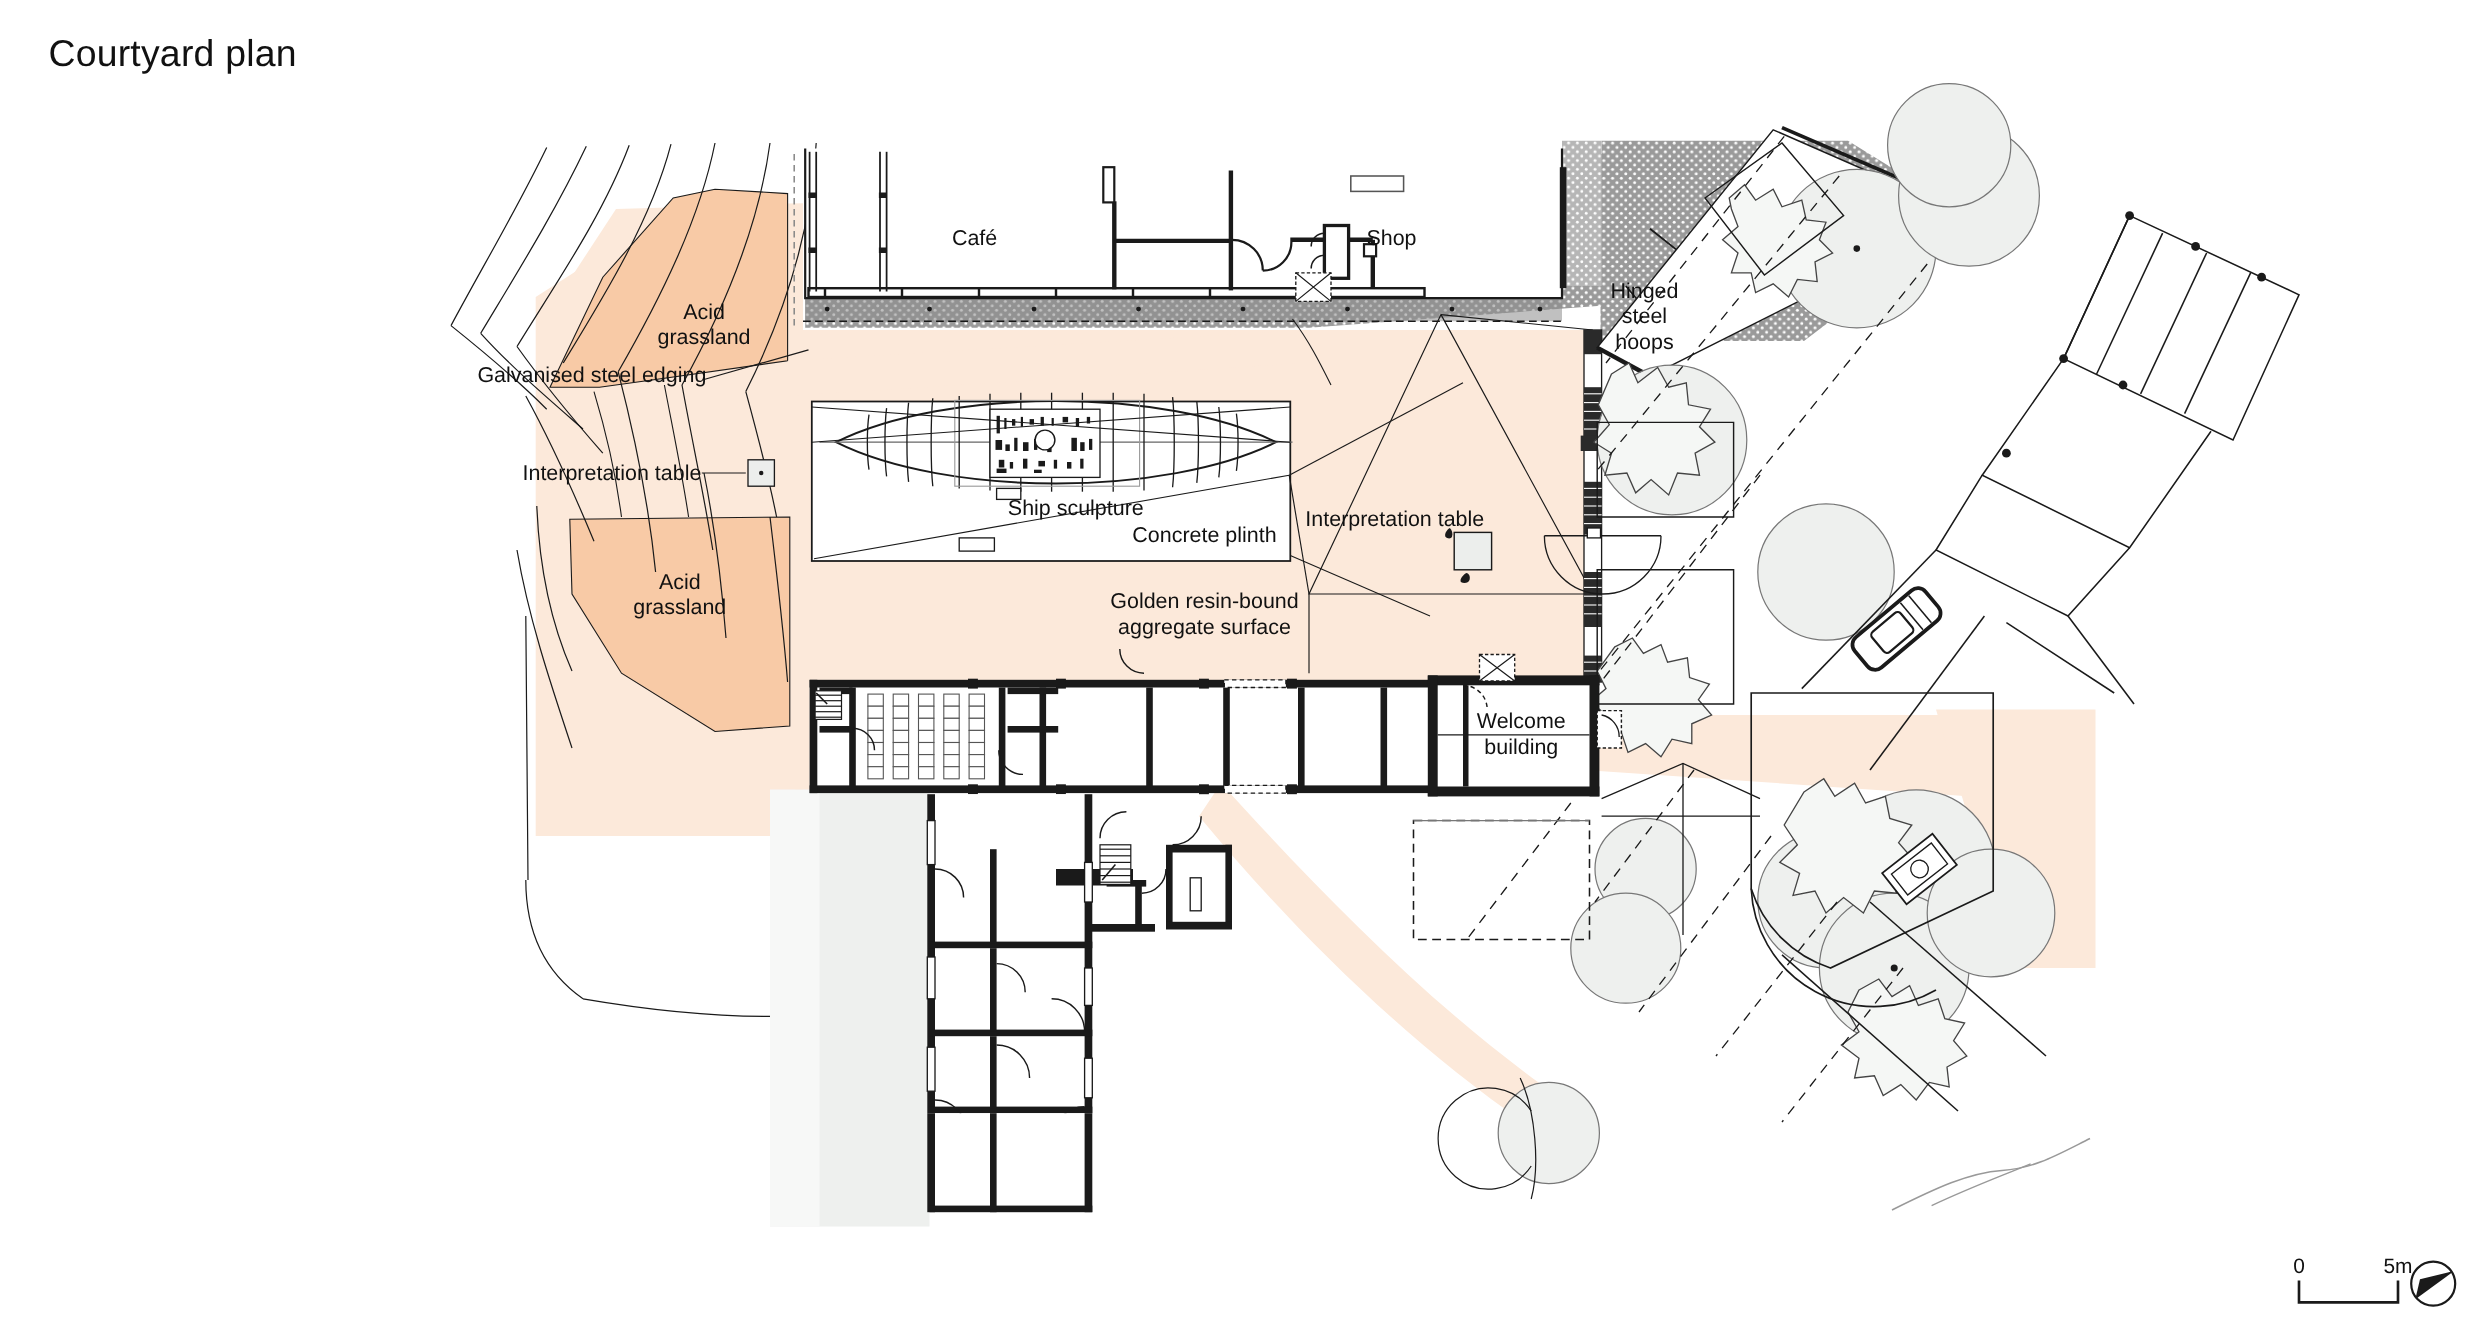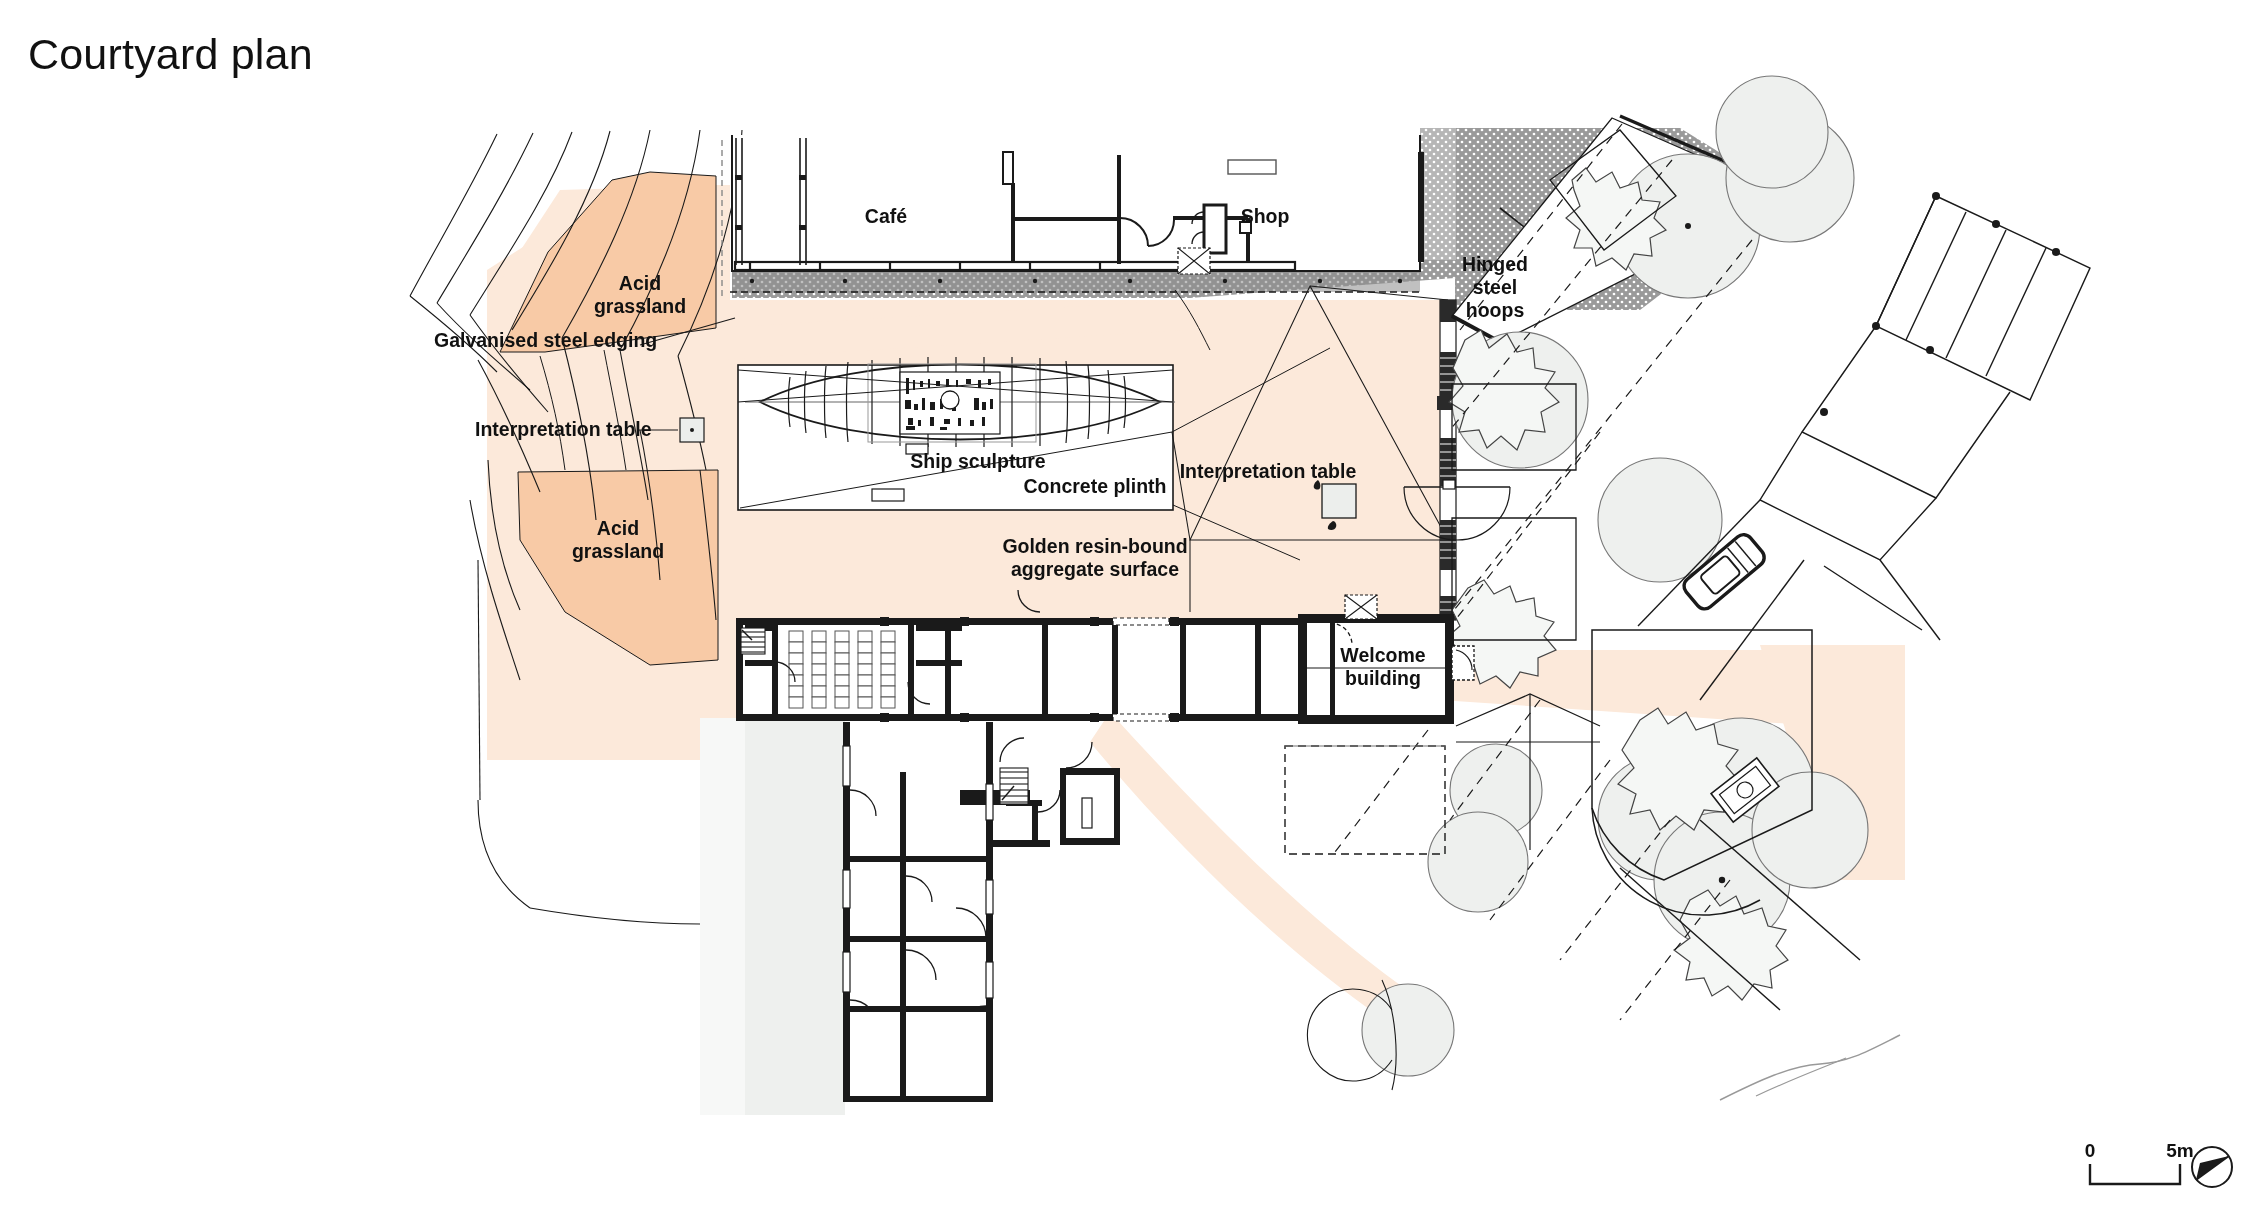--- a/index.html
+++ b/index.html
@@ -1,20 +1,20 @@
 <!DOCTYPE html>
 <html><head>
 <meta charset="utf-8">
 <style>
   html,body{margin:0;padding:0;background:#ffffff;}
   body{width:2250px;height:1220px;position:relative;overflow:hidden;
        font-family:"Liberation Sans","DejaVu Sans",sans-serif;color:#111;}
-  #page-title{position:absolute;left:28px;top:30px;font-size:43px;font-weight:400;
+  #page-title{position:absolute;left:44px;top:30px;font-size:34px;font-weight:400;
        letter-spacing:.2px;color:#111;}
-  #plan-wrap{position:absolute;left:0;top:0;width:2250px;height:1220px;font-weight:bold;}
+  #plan-wrap{position:absolute;left:0;top:0;width:2250px;height:1220px;}
   svg{display:block;}
   .lbl{font-family:"Liberation Sans","DejaVu Sans",sans-serif;font-size:19.5px;fill:#111;}
   .scalebar-txt{font-family:"Liberation Sans","DejaVu Sans",sans-serif;font-size:19px;fill:#111;}
 </style>
 </head>
 <body>
 
 <div id="page-title">Courtyard plan</div>
 
 <div id="plan-wrap">

